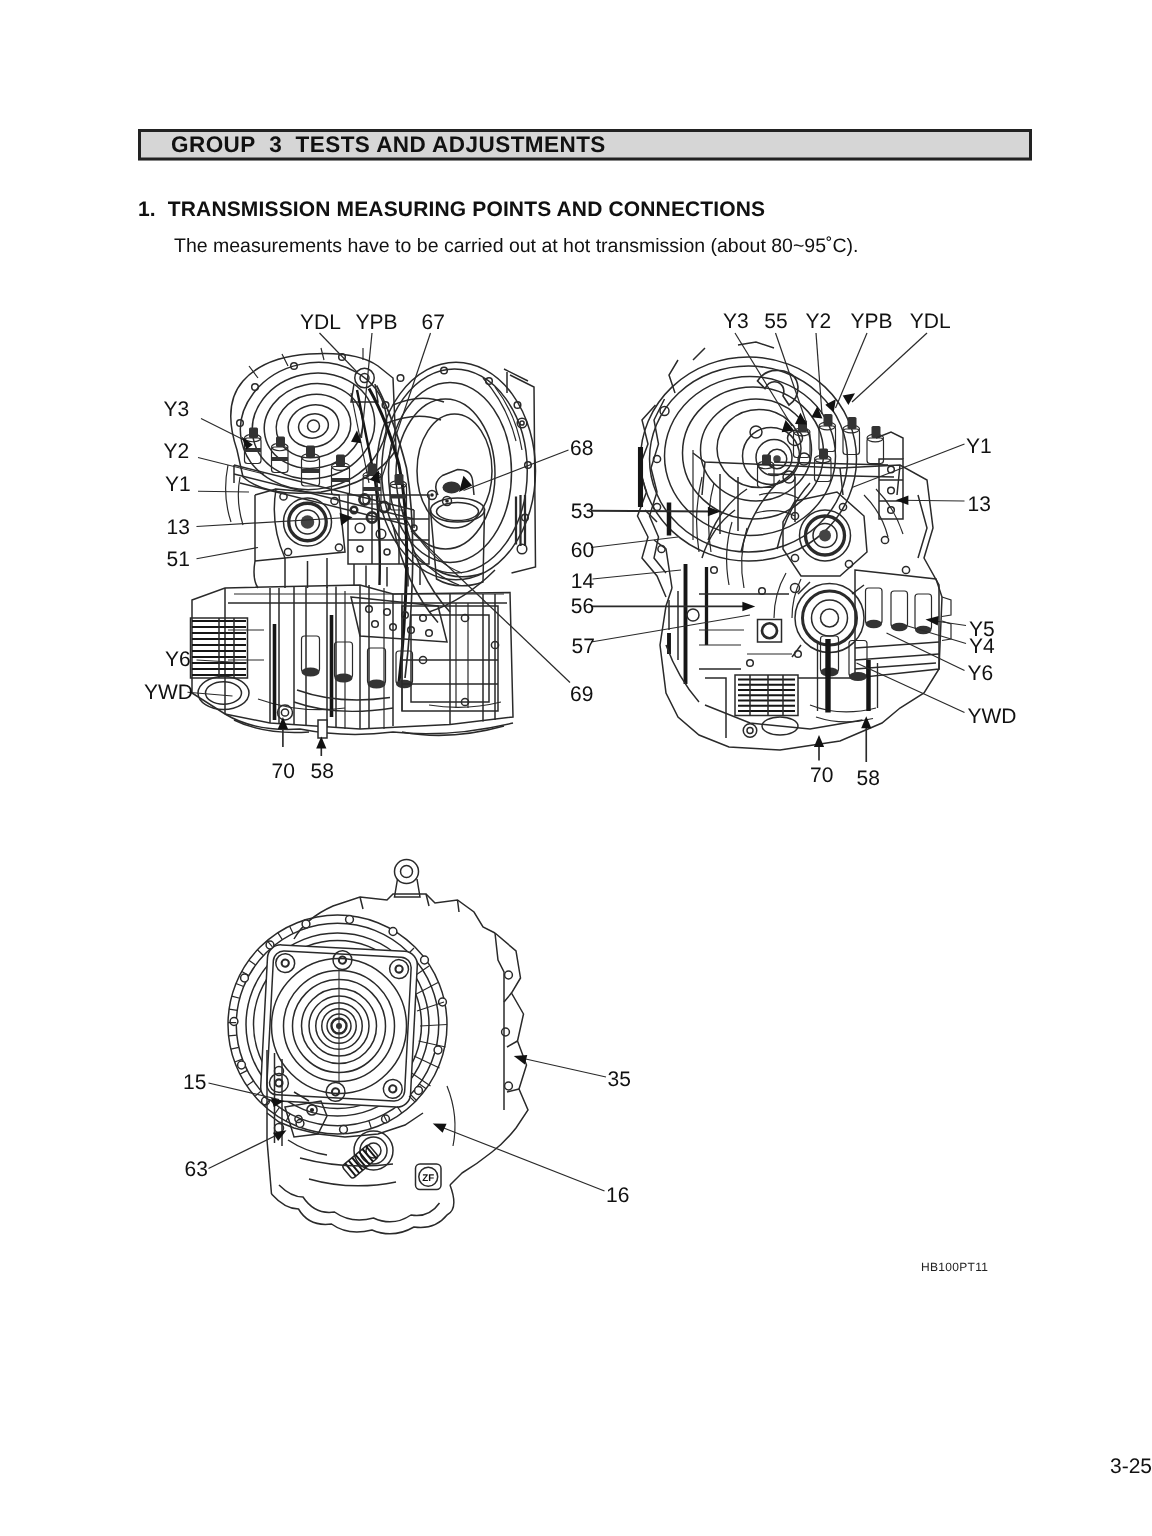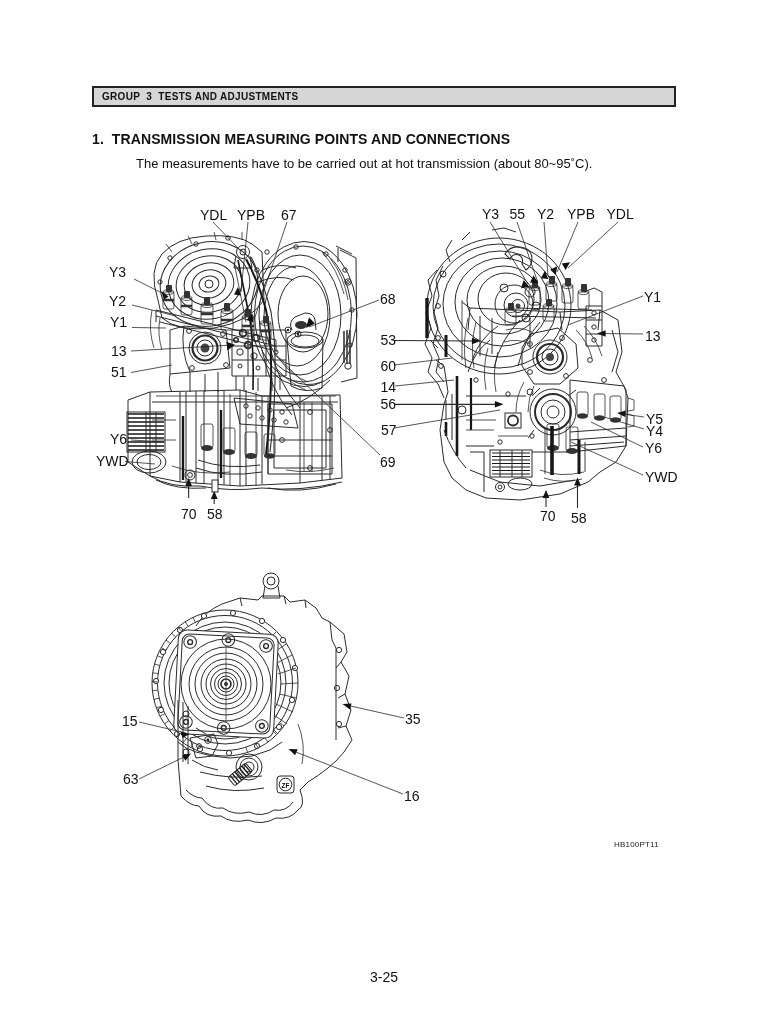--- a/index.html
+++ b/index.html
@@ -1,21 +1,21 @@
 <!DOCTYPE html>
 <html><head>
 <meta charset="utf-8">
 <style>
 html,body{margin:0;padding:0;background:#ffffff;width:768px;height:1024px;overflow:hidden;}
 body{font-family:"Liberation Sans",sans-serif;color:#111;position:relative;}
-.hdrbar{position:absolute;left:92px;top:86px;width:572px;height:17px;background:#d6d6d6;border:2px solid #222;padding-left:8px;line-height:17px;font-size:10px;font-weight:bold;color:#111;letter-spacing:0.3px;}
+.hdrbar{position:absolute;left:92px;top:86px;width:572px;height:17px;background:#d6d6d6;border:2px solid #222;padding-left:20px;line-height:17px;font-size:15px;font-weight:bold;color:#111;letter-spacing:0.3px;}
 .h1{position:absolute;left:92px;top:131px;font-size:14px;font-weight:bold;letter-spacing:0.1px;}
-.body1{position:absolute;left:136px;top:156px;font-size:13px;text-align:center;}
+.body1{position:absolute;left:116px;top:156px;font-size:13px;text-align:center;}
 .code{position:absolute;left:614px;top:840px;font-size:8px;color:#222;letter-spacing:0.2px;}
-.pageno{position:absolute;left:0;top:969px;width:768px;text-align:center;font-size:14px;}
+.pageno{position:absolute;left:0;top:969px;width:768px;text-align:right;font-size:14px;}
 svg{position:absolute;}
 svg text{font-family:"Liberation Sans",sans-serif;font-size:14px;fill:#111;}
 </style>
 </head>
 <body>
 <div class="hdrbar">GROUP&nbsp; 3&nbsp; TESTS AND ADJUSTMENTS</div>
 <div class="h1">1.&nbsp; TRANSMISSION MEASURING POINTS AND CONNECTIONS</div>
 <div class="body1">The measurements have to be carried out at hot transmission (about 80~95˚C).</div>
 <div class="code">HB100PT11</div>
 <div class="pageno">3-25</div>

